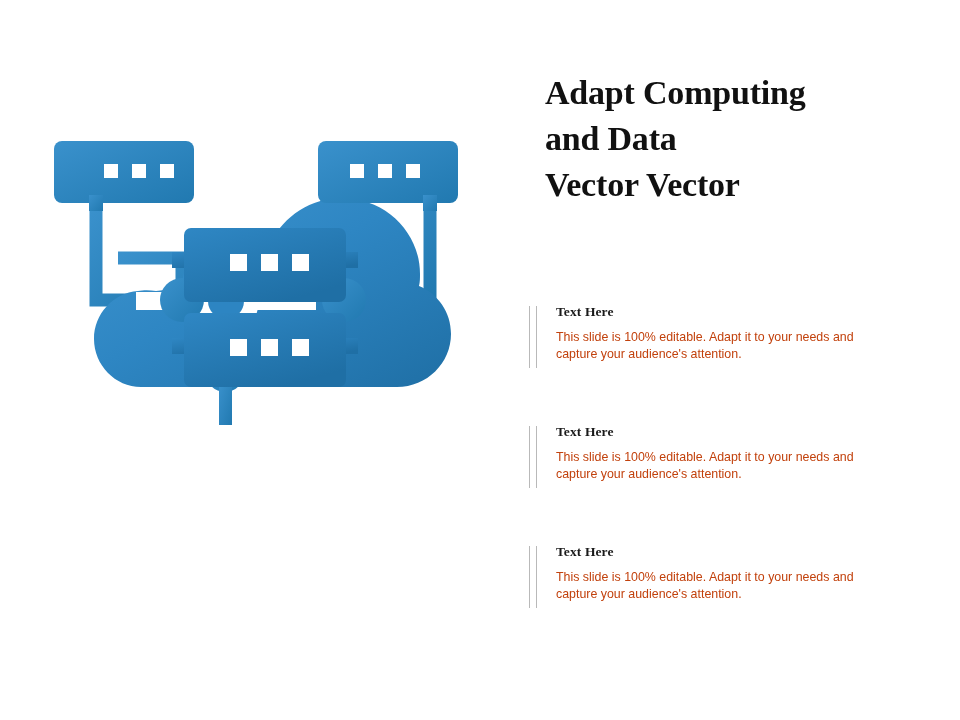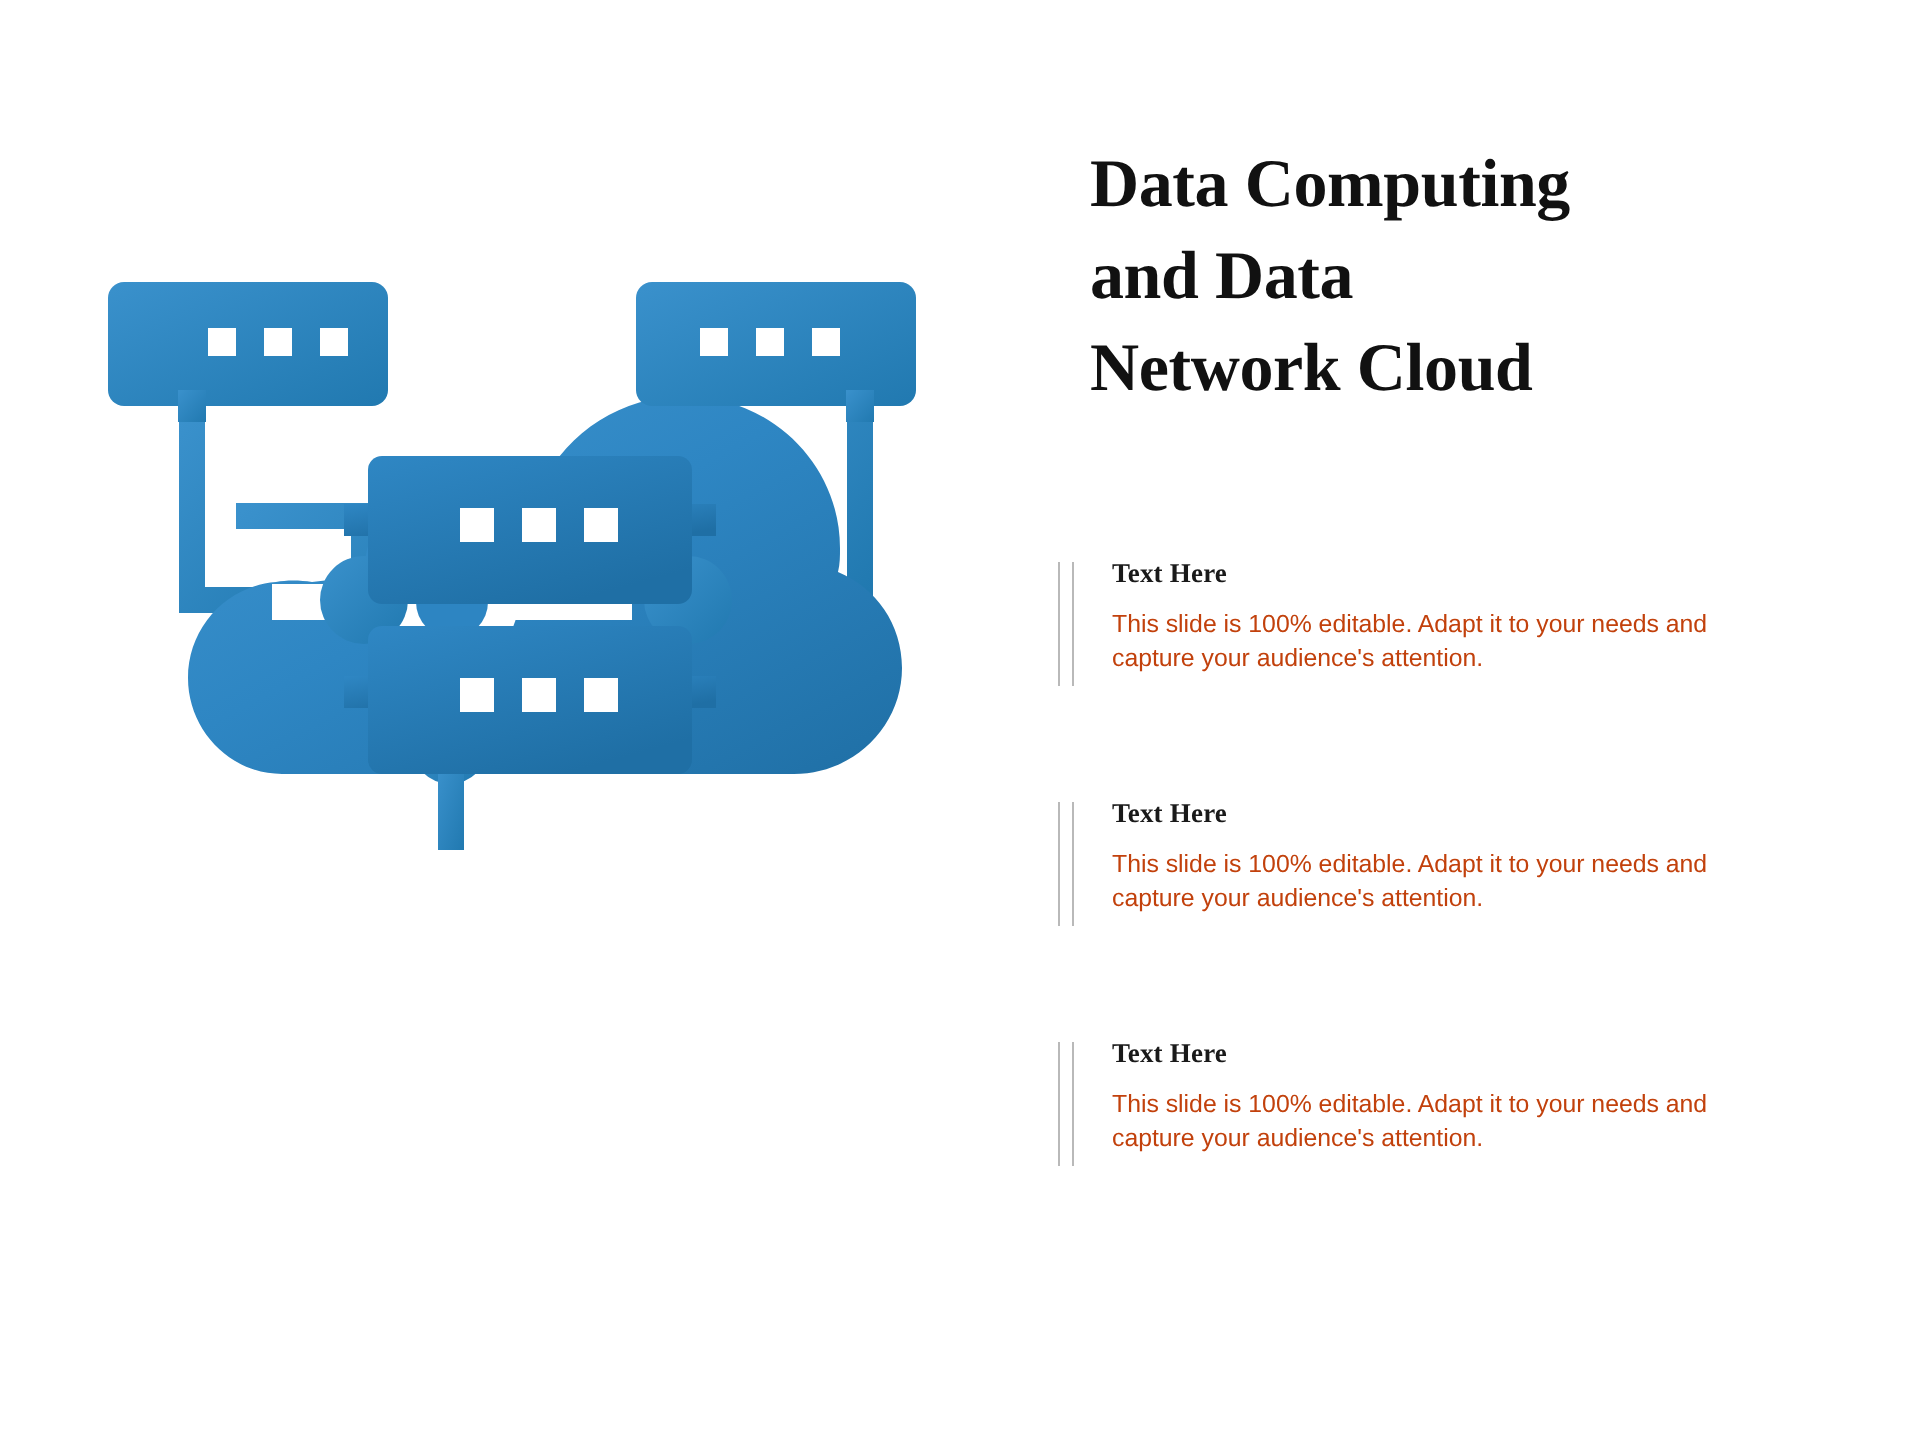--- a/index.html
+++ b/index.html
@@ -57,21 +57,21 @@
     width: 370px;
   }
   .deck-title .title-line {
     display: block;
     white-space: nowrap;
   }
 
   .blocks {
     position: absolute;
     left: 0;
-    top: 209px;
+    top: 234px;
     width: 400px;
   }
 
   .text-block {
     position: relative;
     padding-left: 28px;
     margin-bottom: 58px;
     min-height: 62px;
   }
   .text-block:last-child {
@@ -223,23 +223,23 @@
           <rect x="231" y="199" width="17" height="17"></rect>
           <rect x="262" y="199" width="17" height="17"></rect>
         </g>
       </g>
     </svg>
   </div>
 
   <div class="content-panel">
 
     <h1 class="deck-title">
-      <span class="title-line">Data Computing</span>
+      <span class="title-line">Adapt Computing</span>
       <span class="title-line">and Data</span>
-      <span class="title-line">Network Cloud</span>
+      <span class="title-line">Vector Vector</span>
     </h1>
 
     <div class="blocks">
 
       <div class="text-block">
         <span class="block-rules">
             <i class="r1"></i>
             <i class="r2"></i>
           </span>
         <p class="block-heading">Text Here</p>

